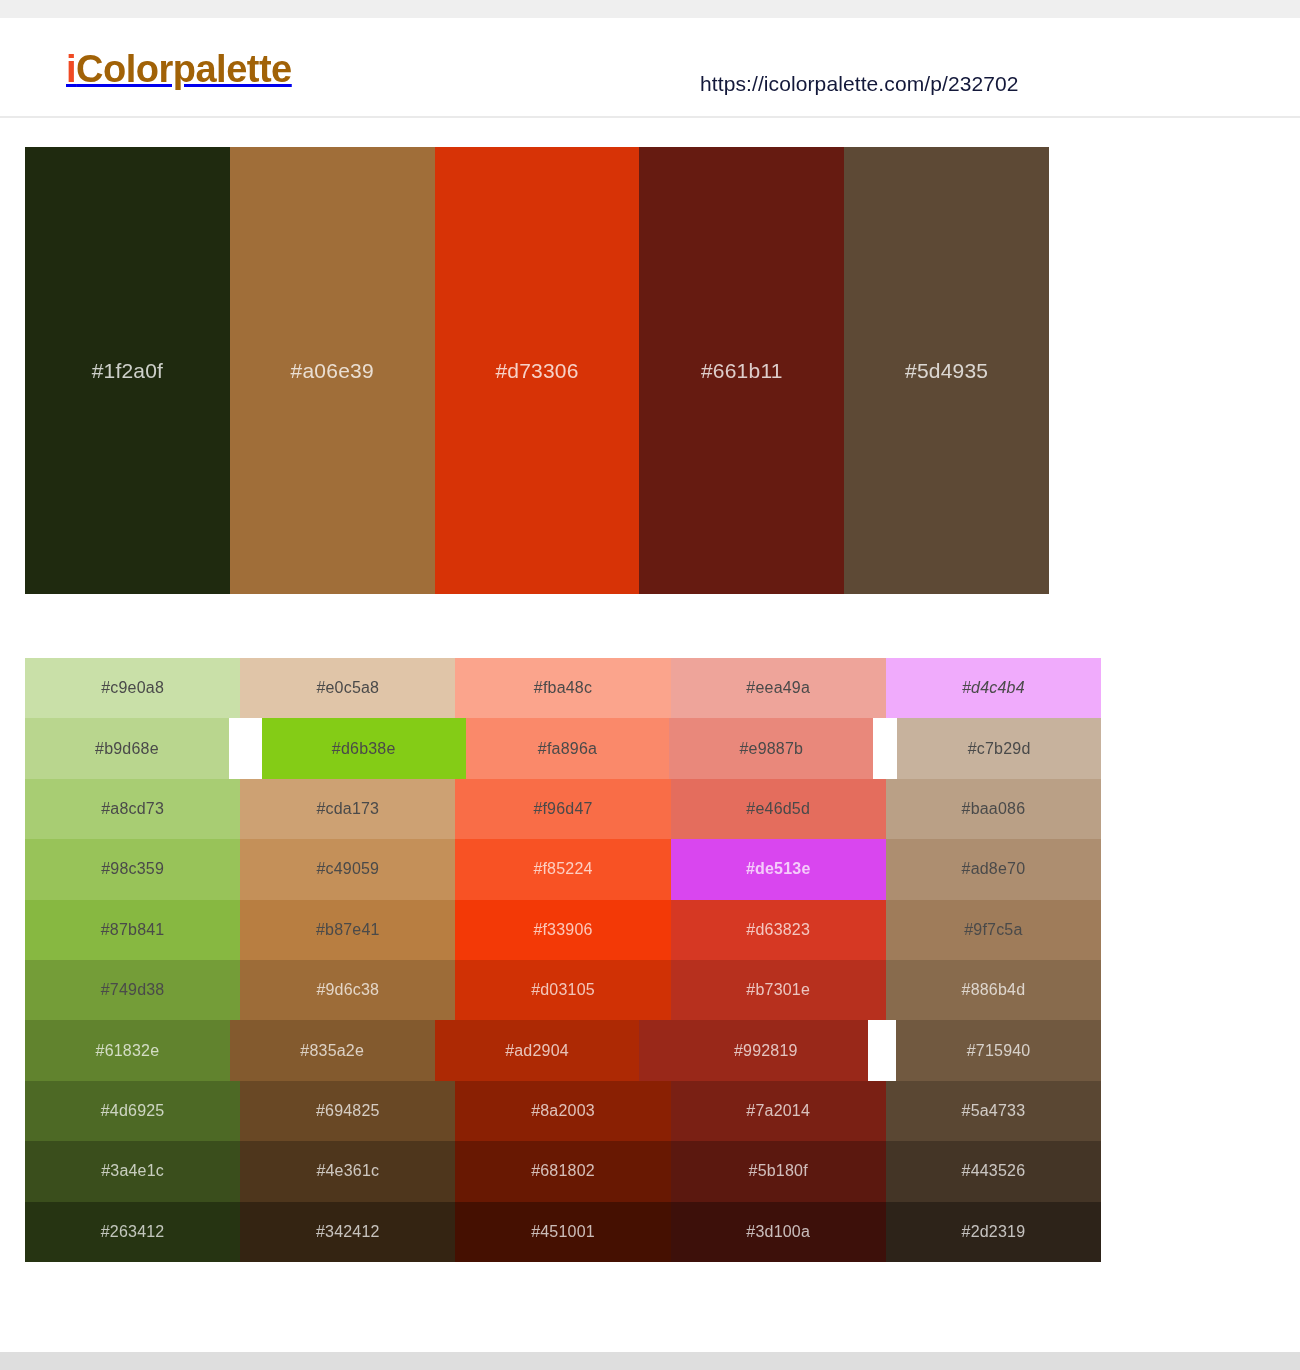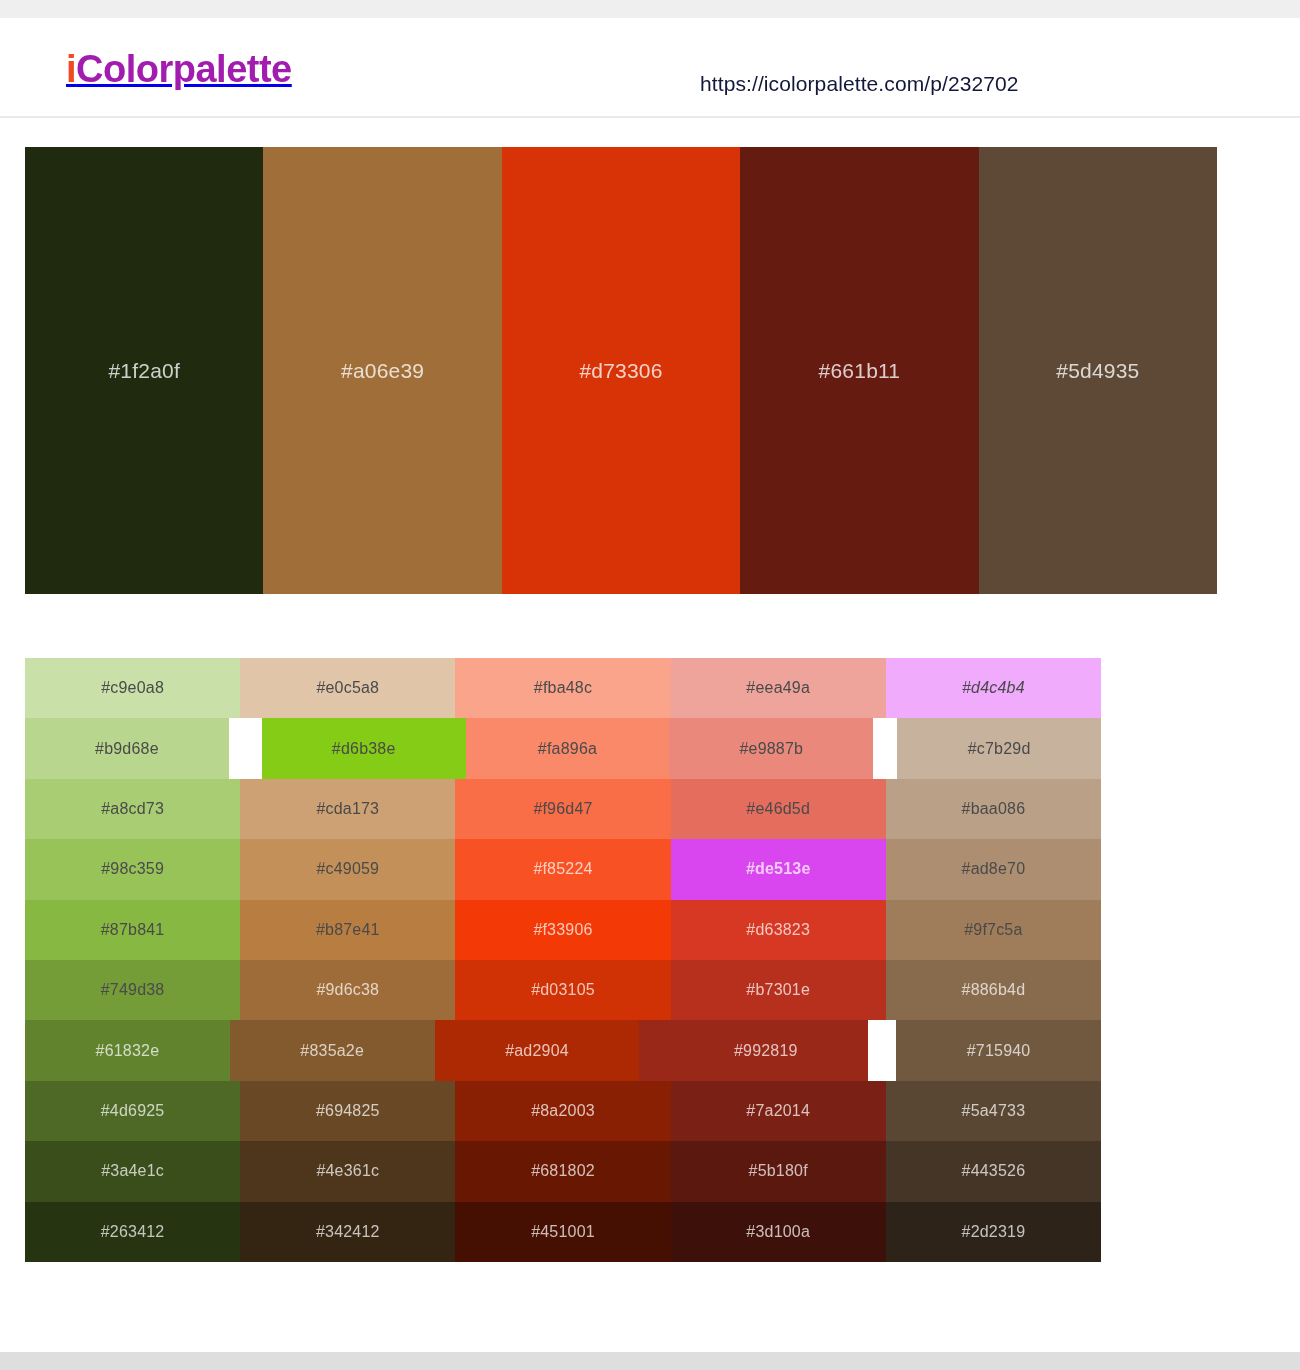--- a/index.html
+++ b/index.html
@@ -45,38 +45,38 @@
     position: absolute;
     left: 66px;
     top: 32px;
     font-size: 38px;
     font-weight: bold;
     letter-spacing: -0.5px;
     line-height: 1;
     white-space: nowrap;
   }
   .logo .logo-i { color: #f04a23; }
-  .logo .logo-rest { color: #a21caf; }
+  .logo .logo-rest { color: #a16207; }
 
   .url {
     position: absolute;
     left: 700px;
     top: 54px;
     font-size: 21px;
     color: #13183a;
     white-space: nowrap;
     letter-spacing: 0.1px;
   }
 
   
   .main-swatches {
     position: absolute;
     left: 25px;
     top: 147px;
-    width: 1192px;
+    width: 1024px;
     height: 447px;
     display: flex;
   }
   .main-swatch {
     flex: 1 1 0;
     position: relative;
   }
   .main-swatch .label {
     position: absolute;
     left: 0; right: 0;

